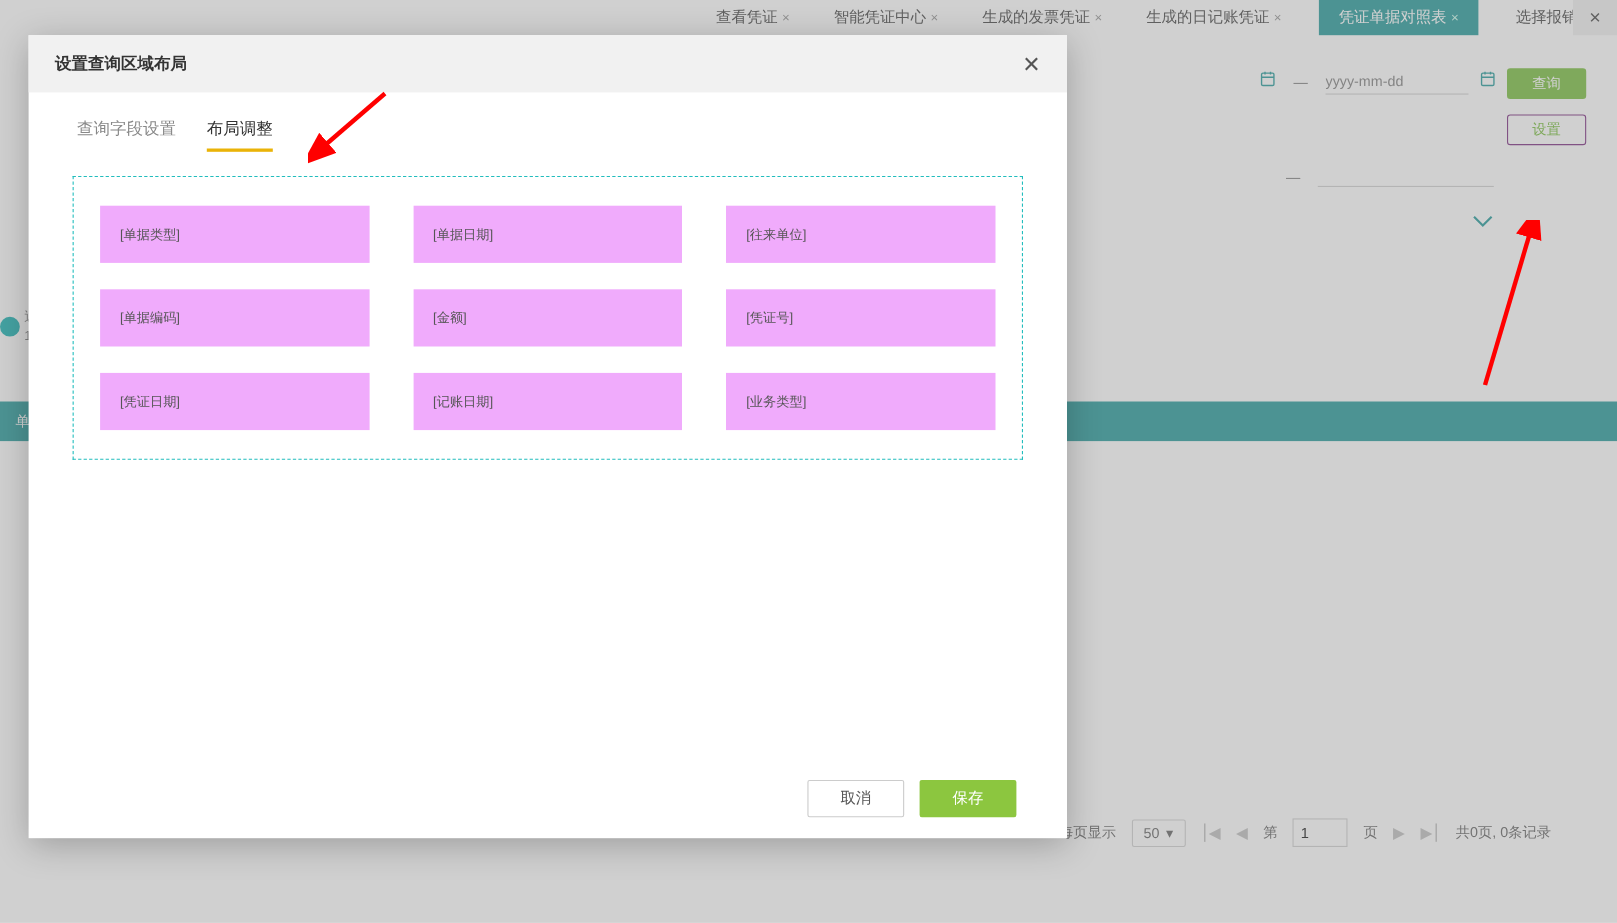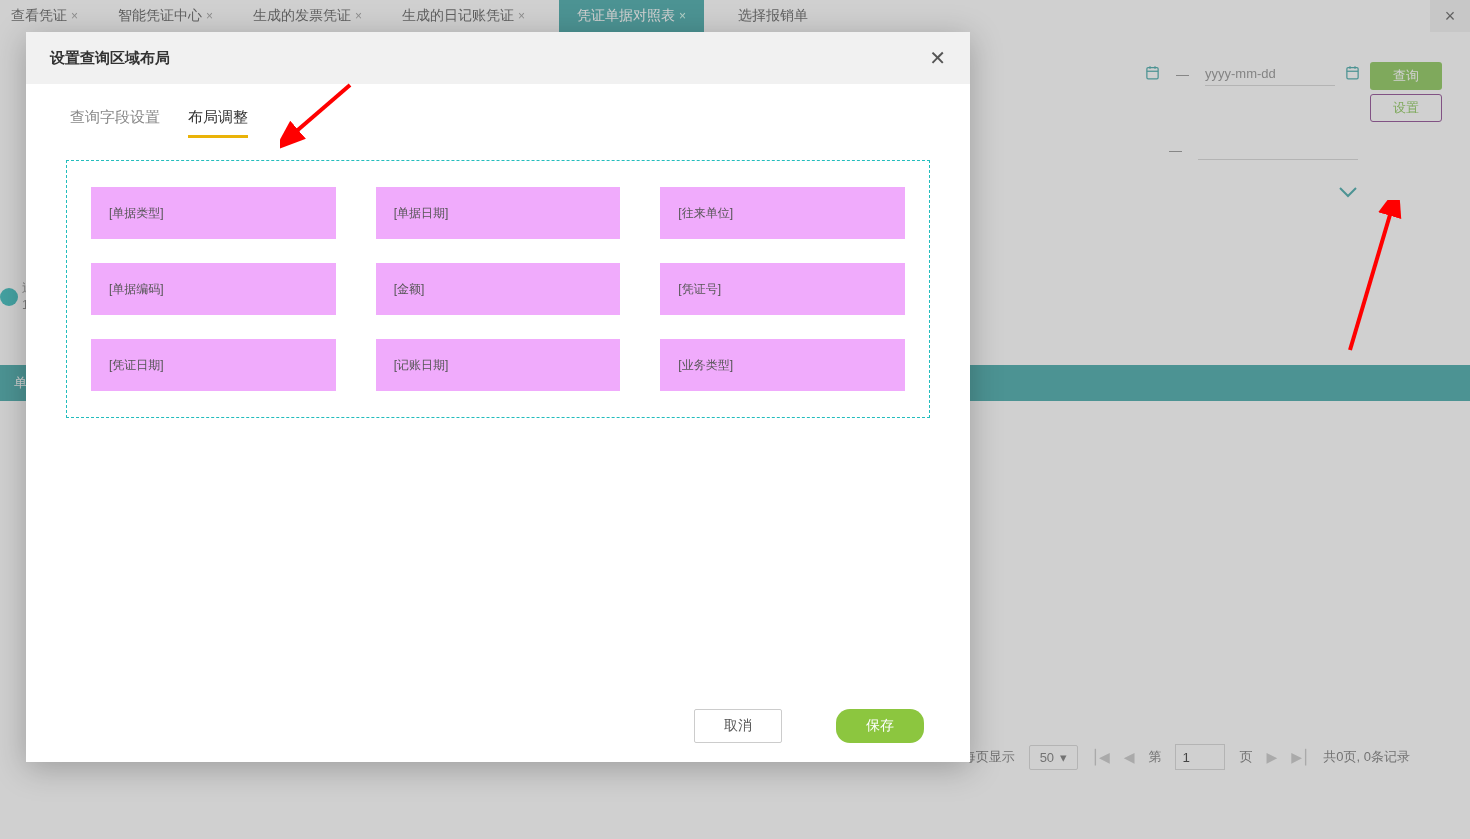--- a/index.html
+++ b/index.html
@@ -17,23 +17,24 @@
     
     .bg-page {
       position: absolute;
       inset: 0;
       background: #fff;
     }
     .bg-tabs {
       display: flex;
       align-items: center;
       height: 32px;
-      padding: 0 5px;
+      padding: 0 16px;
       gap: 28px;
       position: relative;
+      justify-content: flex-end;
     }
     .bg-tab {
       color: #333;
       font-size: 14px;
       display: flex;
       align-items: center;
       gap: 4px;
       padding: 0 6px;
       height: 28px;
     }
@@ -74,21 +75,21 @@
       width: 130px;
       font-size: 13px;
       padding: 4px 0;
       background: transparent;
     }
     .cal-icon {
       color: #109191;
       font-size: 16px;
     }
     .dash-sep { color: #666; padding: 0 6px; }
-    .btn-group-right { display: flex; flex-direction: column; gap: 4px; }
+    .btn-group-right { display: flex; flex-direction: column; gap: 14px; }
     .btn-primary {
       background: #6cb82c;
       color: #fff;
       border: none;
       width: 72px; height: 28px;
       border-radius: 3px;
       cursor: pointer;
       font-size: 13px;
     }
     .btn-outline-g {
@@ -271,24 +272,23 @@
       width: 88px; height: 34px;
       border-radius: 2px;
       cursor: pointer;
       font-size: 14px;
     }
     .btn-save {
       background: #8cc63f;
       border: none;
       color: #fff;
       width: 88px; height: 34px;
-      border-radius: 14px;
+      border-radius: 2px;
       cursor: pointer;
       font-size: 14px;
-      margin-left: 40px;
     }
 
     
     .arrow-svg {
       position: absolute;
       pointer-events: none;
     }
   </style>
 </head>
 <body>

